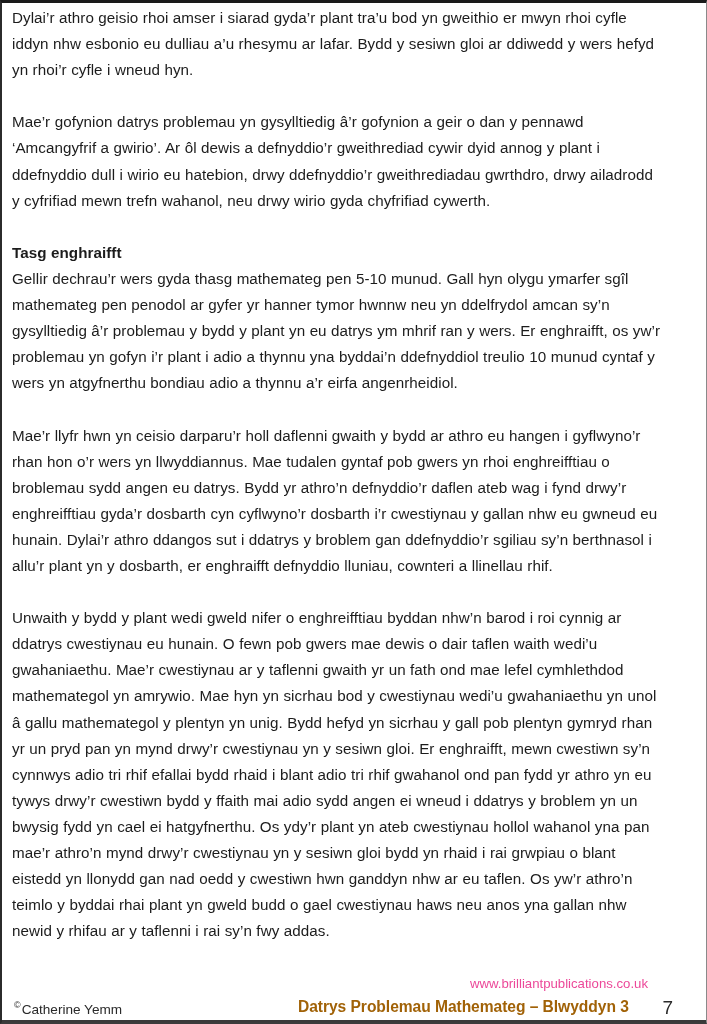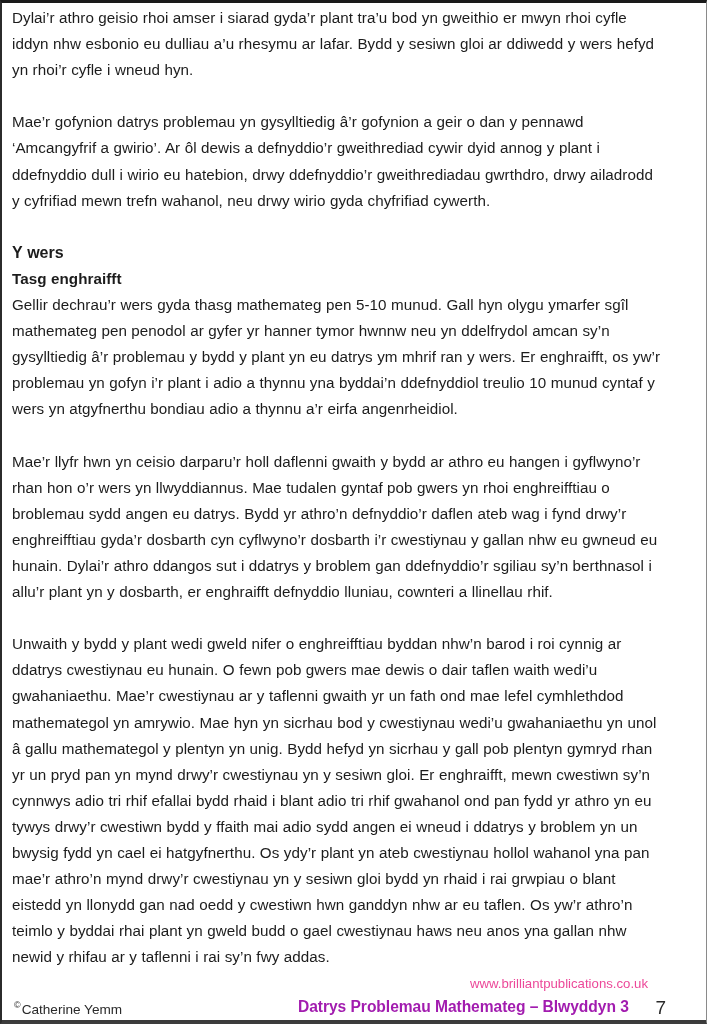--- a/index.html
+++ b/index.html
@@ -79,21 +79,21 @@
     right: 58px;
     top: 26px;
     font-size: 13.2px;
     color: #ec4899;
     white-space: nowrap;
   }
 
   .footer-row {
     position: absolute;
     left: 0;
-    right: 16px;
+    right: 9px;
     top: 48px;
     height: 24px;
     text-align: center;
   }
 
   .footer-copyright {
     position: absolute;
     left: 12px;
     top: 2px;
     font-size: 13.6px;
@@ -105,21 +105,21 @@
     vertical-align: 6px;
     margin-right: 1px;
   }
 
   .footer-title {
     position: absolute;
     left: 296px;
     top: 0px;
     font-size: 15.6px;
     font-weight: bold;
-    color: #a21caf;
+    color: #a16207;
     white-space: nowrap;
     letter-spacing: -0.05px;
   }
 
   .footer-page-number {
     position: absolute;
     right: 24px;
     top: -1px;
     font-size: 19px;
     color: #2a2a2a;
@@ -143,21 +143,20 @@
   <div class="content">
 
     <p class="body-text">Dylai’r athro geisio rhoi amser i siarad gyda’r plant tra’u bod yn gweithio er mwyn rhoi cyfle iddyn nhw esbonio eu dulliau a’u rhesymu ar lafar. Bydd y sesiwn gloi ar ddiwedd y wers hefyd yn rhoi’r cyfle i wneud hyn.</p>
 
     <div class="spacer-line"></div>
 
     <p class="body-text">Mae’r gofynion datrys problemau yn gysylltiedig â’r gofynion a geir o dan y pennawd ‘Amcangyfrif a gwirio’. Ar ôl dewis a defnyddio’r gweithrediad cywir dyid annog y  plant i ddefnyddio dull i wirio eu hatebion, drwy ddefnyddio’r gweithrediadau gwrthdro,  drwy ailadrodd y cyfrifiad mewn trefn wahanol, neu drwy wirio gyda chyfrifiad cywerth.</p>
 
     <div class="spacer-line"></div>
 
-    <h2 class="section-heading">Y wers</h2>
 
     <h3 class="sub-heading">Tasg enghraifft</h3>
 
     <p class="body-text">Gellir dechrau’r wers gyda thasg mathemateg pen 5-10 munud. Gall hyn olygu ymarfer sgîl mathemateg pen penodol ar gyfer yr hanner tymor hwnnw neu yn ddelfrydol amcan sy’n gysylltiedig â’r problemau y bydd y plant yn eu datrys ym mhrif ran y wers. Er enghraifft, os yw’r problemau yn gofyn i’r plant i adio a thynnu yna byddai’n ddefnyddiol treulio 10 munud cyntaf y wers yn atgyfnerthu bondiau adio a thynnu a’r eirfa angenrheidiol.</p>
 
     <div class="spacer-line"></div>
 
 
     <p class="body-text">Mae’r llyfr hwn yn ceisio darparu’r holl daflenni gwaith y bydd ar athro eu hangen i gyflwyno’r rhan hon o’r wers yn llwyddiannus. Mae tudalen gyntaf pob gwers yn rhoi enghreifftiau o broblemau sydd angen eu datrys. Bydd yr athro’n defnyddio’r daflen ateb wag i fynd drwy’r enghreifftiau gyda’r dosbarth cyn cyflwyno’r dosbarth i’r cwestiynau y gallan nhw eu gwneud eu hunain.  Dylai’r athro ddangos sut i ddatrys y broblem gan ddefnyddio’r sgiliau sy’n berthnasol i allu’r plant yn y dosbarth, er enghraifft defnyddio lluniau, cownteri a llinellau rhif.</p>
 

